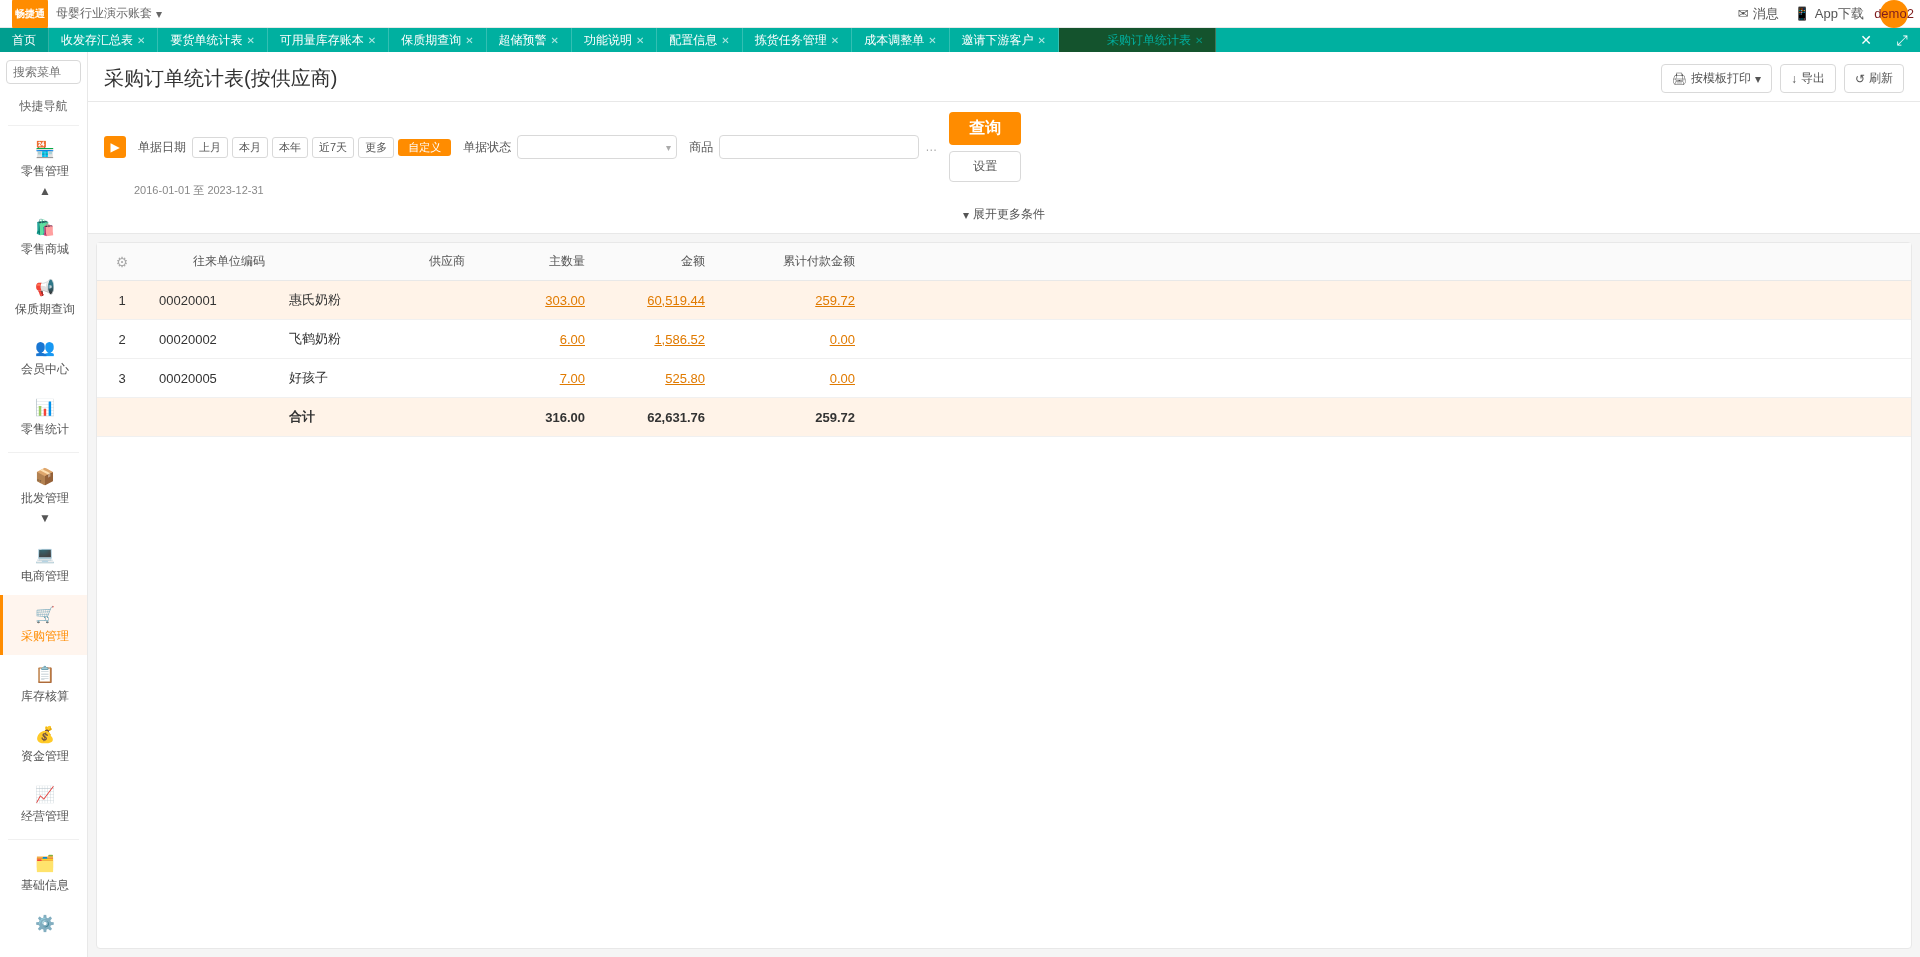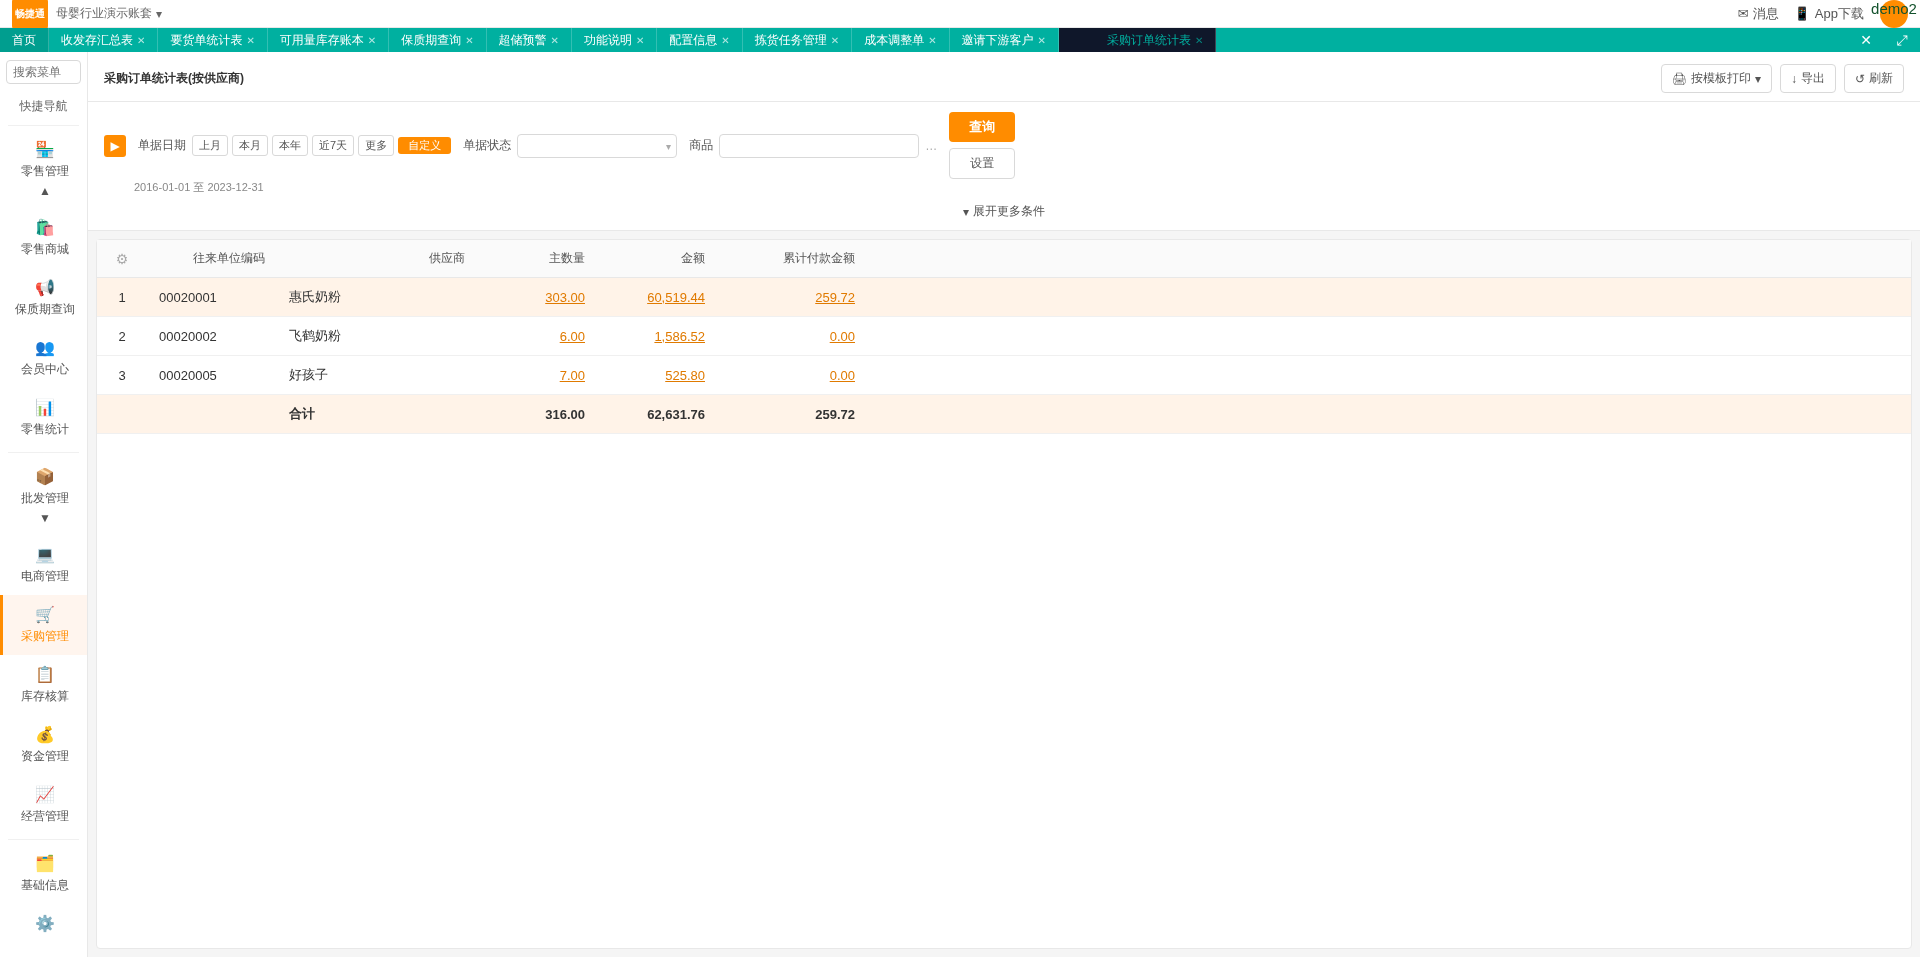--- a/index.html
+++ b/index.html
@@ -5,27 +5,27 @@
     * { box-sizing: border-box; margin: 0; padding: 0; }
     body { font-family: 'Microsoft YaHei', Arial, sans-serif; font-size: 13px; color: #333; background: #f0f2f5; display: flex; flex-direction: column; height: 957px; overflow: hidden; }
 
     
     .top-bar { height: 28px; background: #fff; display: flex; align-items: center; justify-content: space-between; padding: 0 12px; border-bottom: 1px solid #e8e8e8; }
     .top-bar-left { display: flex; align-items: center; gap: 8px; }
     .logo { width: 36px; height: 36px; background: #ff8c00; border-radius: 6px; display: flex; align-items: center; justify-content: center; color: #fff; font-size: 10px; font-weight: bold; line-height: 1.2; text-align: center; }
     .workspace-selector { display: flex; align-items: center; gap: 4px; color: #666; font-size: 12px; cursor: pointer; }
     .top-bar-right { display: flex; align-items: center; gap: 16px; color: #555; font-size: 13px; }
     .top-bar-right .icon-btn { display: flex; align-items: center; gap: 4px; cursor: pointer; color: #555; }
-    .avatar { width: 28px; height: 28px; border-radius: 50%; background: #ff8c00; display: flex; justify-content: center; color: #14532d; font-size: 15px; }
+    .avatar { width: 28px; height: 28px; border-radius: 50%; background: #ff8c00; display: flex; align-items: center; justify-content: center; color: #7f1d1d; font-size: 13px; }
 
     
     .nav-tabs { background: #00b0a0; display: flex; align-items: center; height: 24px; overflow: hidden; }
     .nav-tab { padding: 0 12px; height: 36px; display: flex; align-items: center; color: #fff; font-size: 12px; cursor: pointer; white-space: nowrap; gap: 4px; border-right: 1px solid rgba(255,255,255,0.2); }
     .nav-tab.home { background: rgba(0,0,0,0.1); }
-    .nav-tab.active { background: #0f172a; color: #00b0a0; padding-left: 48px; }
+    .nav-tab.active { background: #14532d; color: #00b0a0; padding-left: 48px; }
     .nav-tab .close-x { font-size: 10px; color: inherit; opacity: 0.7; }
     .nav-tab.active .close-x { color: #00b0a0; }
     .nav-tabs-end { margin-left: auto; display: flex; align-items: center; }
     .nav-end-btn { width: 36px; height: 36px; display: flex; align-items: center; justify-content: center; color: #fff; cursor: pointer; font-size: 14px; }
 
     
     .main-layout { display: flex; flex: 1; overflow: hidden; }
 
     
     .sidebar { width: 88px; background: #fff; border-right: 1px solid #e8e8e8; display: flex; flex-direction: column; overflow-y: auto; }
@@ -35,38 +35,38 @@
     .sidebar-item { padding: 10px 4px; display: flex; flex-direction: column; align-items: center; justify-content: center; cursor: pointer; color: #555; font-size: 12px; gap: 4px; border-left: 3px solid transparent; }
     .sidebar-item.active { background: #fff5ee; color: #ff8c00; border-left-color: #ff8c00; }
     .sidebar-item .s-icon { font-size: 16px; }
     .sidebar-divider { height: 1px; background: #f0f0f0; margin: 4px 8px; }
 
     
     .content { flex: 1; background: #f5f5f5; overflow-y: auto; display: flex; flex-direction: column; }
 
     
     .page-header { background: #fff; padding: 12px 16px 8px; border-bottom: 1px solid #e8e8e8; display: flex; align-items: center; justify-content: space-between; }
-    .page-title { font-size: 12px; font-weight: bold; color: #333; }
+    .page-title { font-size: 20px; font-weight: normal; color: #333; }
     .page-header-actions { display: flex; align-items: center; gap: 8px; }
     .btn-print { display: flex; align-items: center; gap: 4px; padding: 5px 10px; border: 1px solid #d9d9d9; border-radius: 4px; background: #fff; cursor: pointer; font-size: 12px; color: #555; }
     .btn-export { display: flex; align-items: center; gap: 4px; padding: 5px 10px; border: 1px solid #d9d9d9; border-radius: 4px; background: #fff; cursor: pointer; font-size: 12px; color: #555; }
     .btn-refresh { display: flex; align-items: center; gap: 4px; padding: 5px 10px; border: 1px solid #d9d9d9; border-radius: 4px; background: #fff; cursor: pointer; font-size: 12px; color: #555; }
 
     
     .filter-area { background: #fff; padding: 10px 16px; border-bottom: 1px solid #e8e8e8; }
     .filter-row { display: flex; align-items: center; gap: 12px; flex-wrap: wrap; }
     .filter-expand-btn { width: 22px; height: 22px; background: #ff8c00; border-radius: 3px; display: flex; align-items: center; justify-content: center; color: #fff; cursor: pointer; font-size: 12px; flex-shrink: 0; }
     .filter-item { display: flex; align-items: center; gap: 6px; font-size: 12px; color: #555; }
     .filter-label { white-space: nowrap; color: #555; }
     .date-range { display: flex; align-items: center; gap: 4px; font-size: 12px; }
     .date-btn { padding: 2px 6px; border: 1px solid #d9d9d9; border-radius: 3px; cursor: pointer; font-size: 11px; color: #555; background: #fff; }
     .custom-date-badge { background: #ff8c00; color: #fff; padding: 1px 10px; border-radius: 3px; font-size: 11px; }
     .filter-select { padding: 4px 24px 4px 8px; border: 1px solid #d9d9d9; border-radius: 4px; background: #fff; font-size: 12px; color: #555; cursor: pointer; appearance: none; min-width: 160px; }
     .filter-input { padding: 4px 8px; border: 1px solid #d9d9d9; border-radius: 4px; font-size: 12px; color: #555; min-width: 200px; }
-    .btn-query { padding: 6px 20px; background: #ff8c00; color: #fff; border: none; border-radius: 4px; cursor: pointer; font-size: 13px; font-weight: bold; text-align: center; }
+    .btn-query { padding: 6px 20px; background: #ff8c00; color: #fff; border: none; border-radius: 4px; cursor: pointer; font-size: 16px; font-weight: bold; text-align: center; }
     .btn-settings { padding: 6px 12px; background: #fff; color: #555; border: 1px solid #d9d9d9; border-radius: 4px; cursor: pointer; font-size: 12px; }
     .filter-row2 { margin-top: 8px; display: flex; justify-content: center; }
     .expand-more { font-size: 12px; color: #555; cursor: pointer; display: flex; align-items: center; gap: 4px; }
 
     
     .table-area { background: #fff; margin: 8px; border: 1px solid #e8e8e8; border-radius: 4px; flex: 1; }
     table { width: 100%; border-collapse: collapse; }
     thead tr { background: #fafafa; }
     th { padding: 10px 12px; text-align: right; font-size: 12px; color: #555; font-weight: normal; border-bottom: 1px solid #e8e8e8; white-space: nowrap; }
     td { padding: 10px 12px; font-size: 13px; border-bottom: 1px solid #f0f0f0; }

